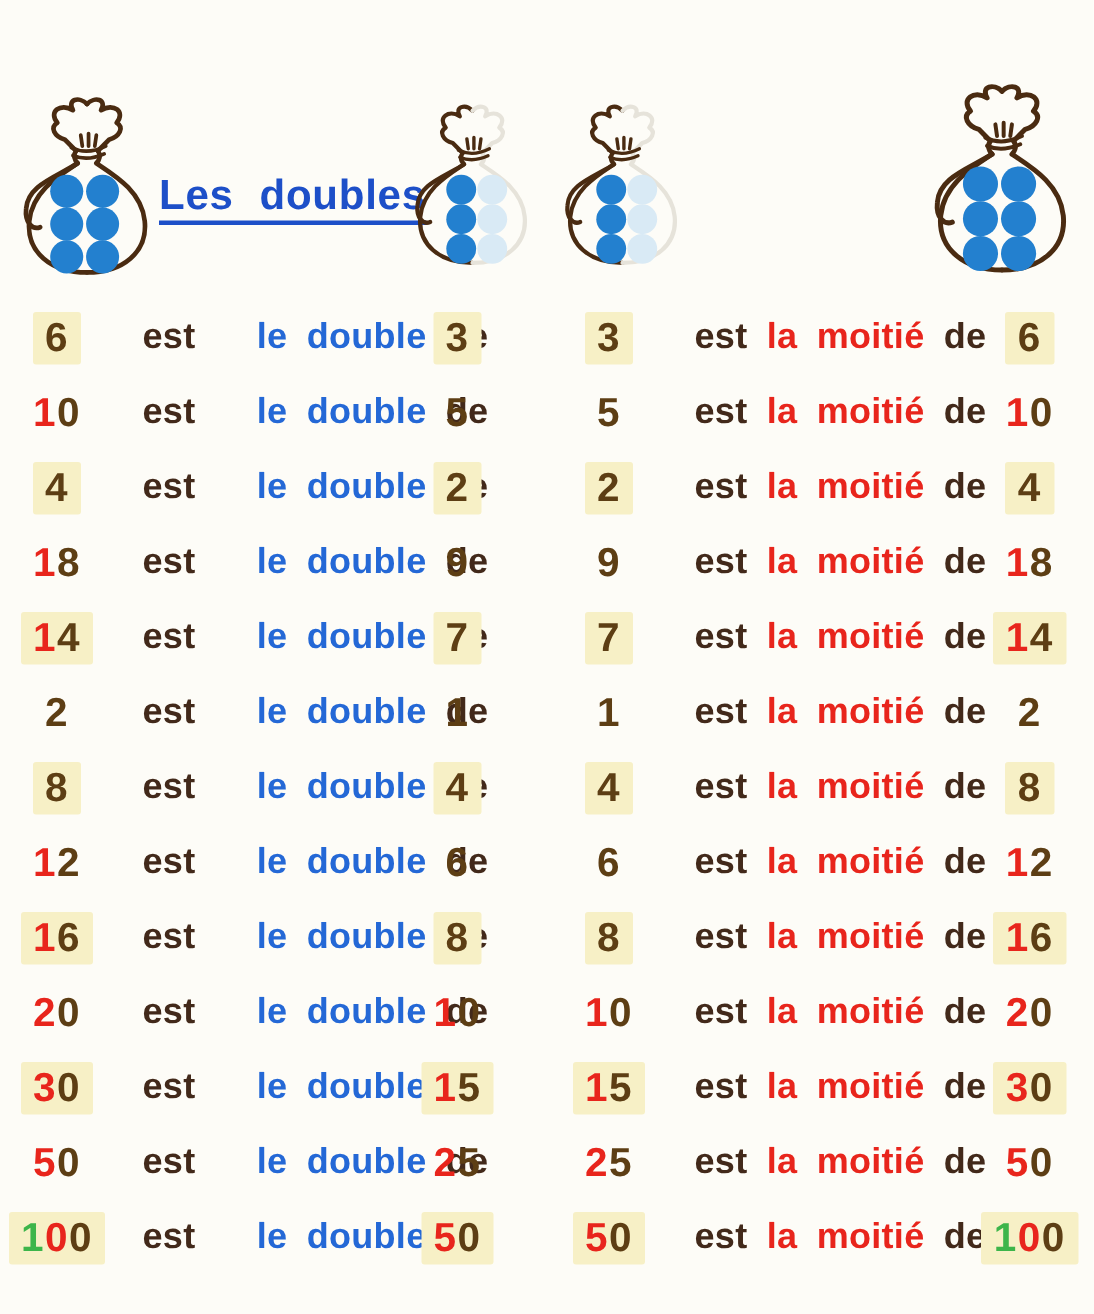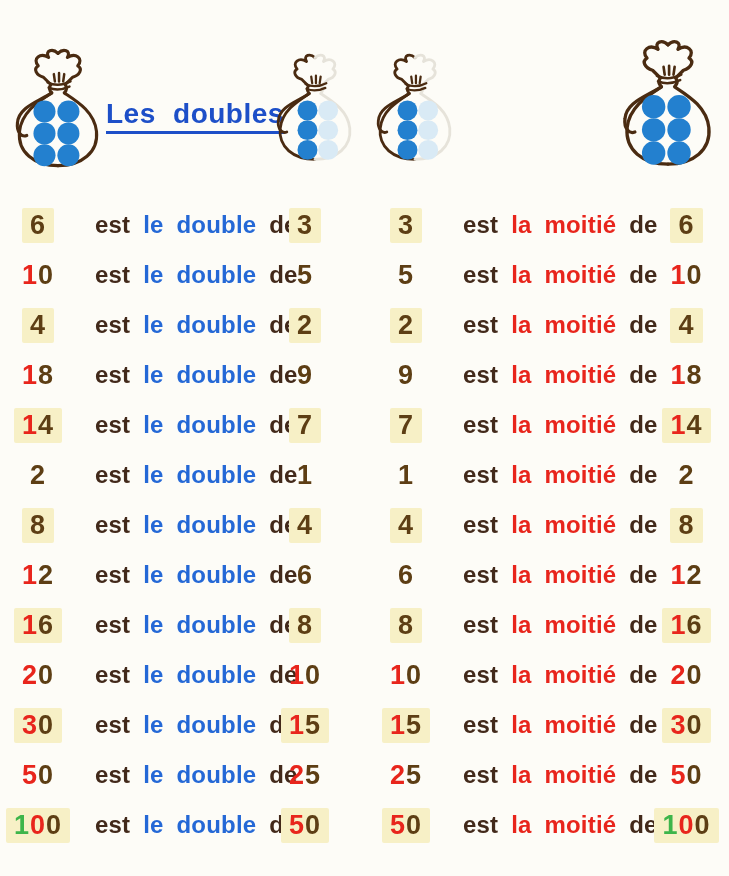--- a/index.html
+++ b/index.html
@@ -4,21 +4,21 @@
 <style>
   html,body{margin:0;padding:0;}
   .page{
     position:relative;
     width:729px;height:876px;
     background:#fdfcf7;
     font-family:"Liberation Sans", sans-serif;
     overflow:hidden;
   }
   
-  .header{position:absolute;left:0;top:0;width:729px;height:198px;}
+  .header{position:absolute;left:0;top:16px;width:729px;height:198px;}
   .bag{position:absolute;}
   .bag svg{display:block;width:100%;height:100%;}
   .bag path{fill:none;stroke:var(--c-bag);stroke-width:3;stroke-linecap:round;stroke-linejoin:round;}
   .bag path.tie{stroke-width:2.4;}
   .bag.half path.r-half{stroke:var(--c-bagfaint);}
   .bag-1{left:6px;top:42px;width:104px;height:136px;}
   .bag-2{left:268px;top:46px;width:94px;height:126px;}
   .bag-3{left:368px;top:46px;width:94px;height:126px;}
   .bag-4{left:612px;top:36px;width:112px;height:138px;}
   .title{
@@ -36,21 +36,21 @@
     height:50px;align-items:center;
   }
   .cell{white-space:nowrap;}
   .cell.num{text-align:center;font-size:27px;font-weight:700;letter-spacing:1px;}
   .cell.num .numwrap{display:inline-block;padding:2px 8px;border-radius:2px;}
   .cell.num .numwrap.hl{background:var(--c-hl);}
   .cell.phrase{font-size:24px;font-weight:700;color:var(--c-word);word-spacing:6px;letter-spacing:.2px;text-align:left;}
   .cell.phrase-left{padding-left:19px;}
   .cell.phrase-right{padding-left:1px;}
   .cell.num-last{padding-left:14px;}
-  .w-blue{color:var(--c-blue);}
+  .w-blue{color:var(--c-blue);margin-left:28px;}
   .w-red{color:var(--c-red);}
   .d-u{color:var(--c-units);}
   .d-t{color:var(--c-tens);}
   .d-h{color:var(--c-hundreds);}
 </style>
 </head>
 <body>
 
 <div class="page">
 

